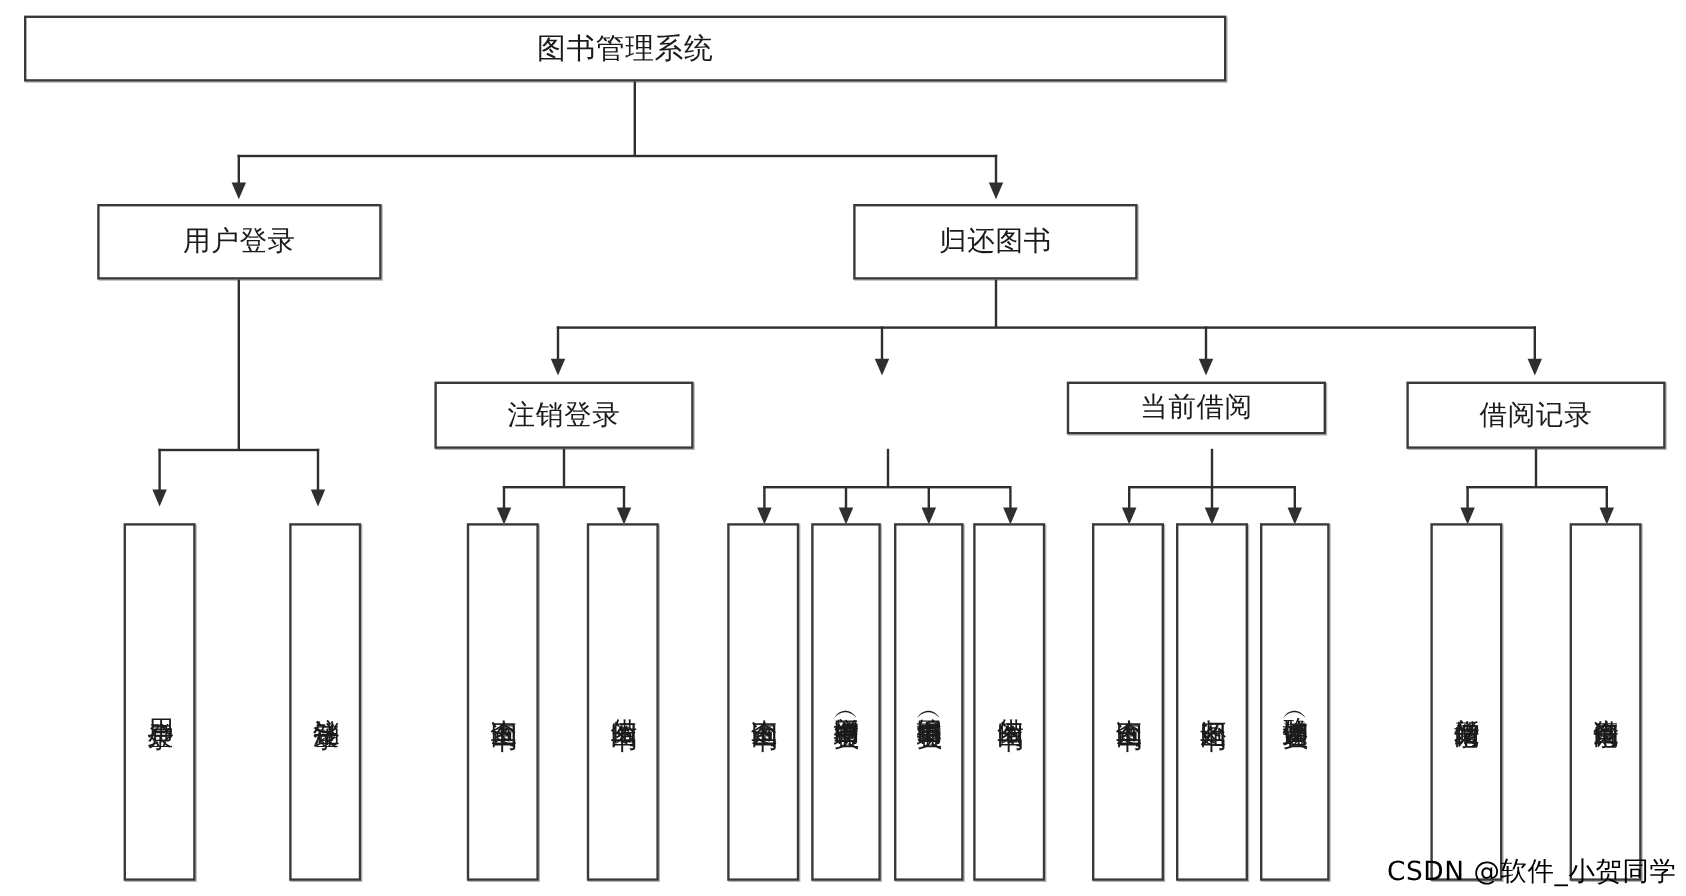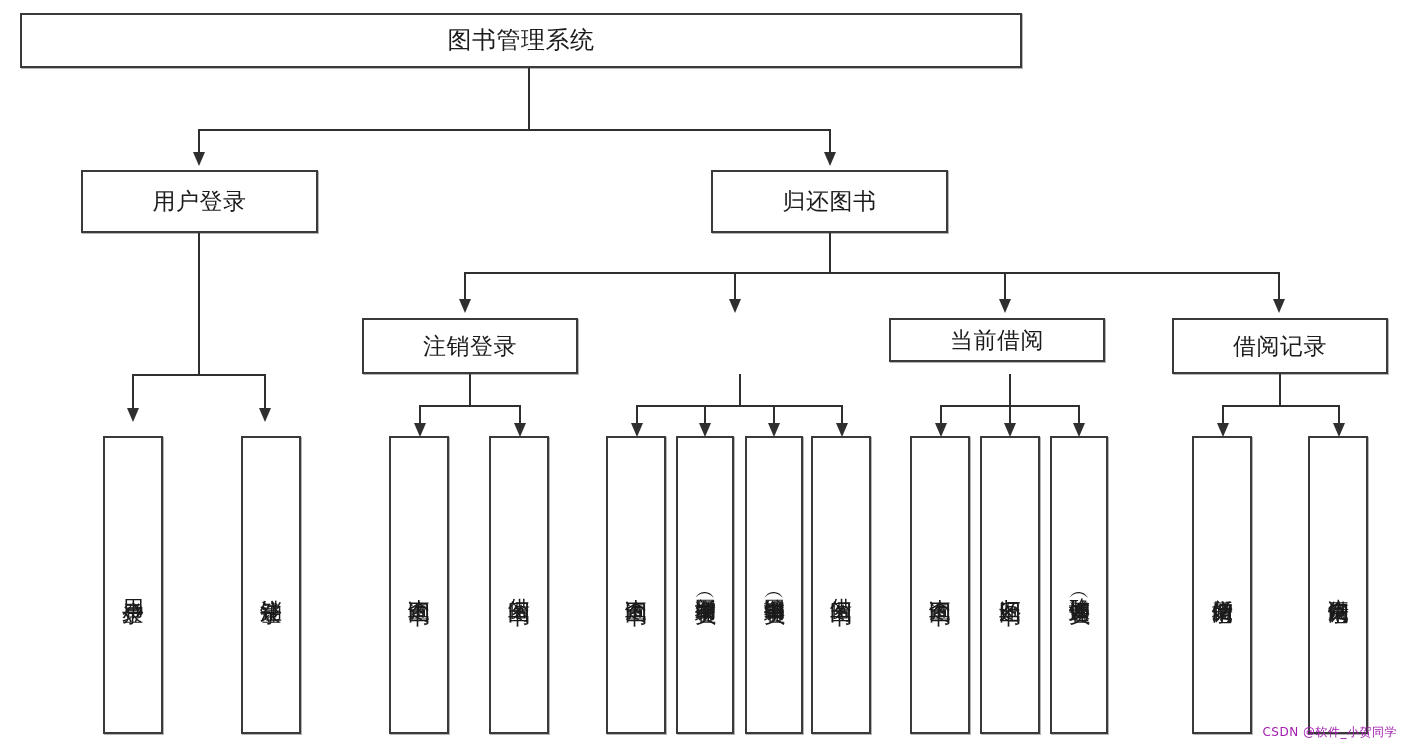--- a/index.html
+++ b/index.html
@@ -74,22 +74,22 @@
     height: 0;
     border-left: 6px solid transparent;
     border-right: 6px solid transparent;
     border-top: 14px solid #2f2f2f;
   }
 
   #watermark {
     position: absolute;
     right: 8px;
     bottom: 6px;
-    font-size: 12px;
-    color: #a21caf;
+    font-size: 22px;
+    color: #000000;
     letter-spacing: 0.5px;
     white-space: nowrap;
     font-family: "DejaVu Sans", "Liberation Sans", sans-serif;
     text-align: center;
   }
 </style>
 </head>
 <body>
 
 <div id="canvas">

